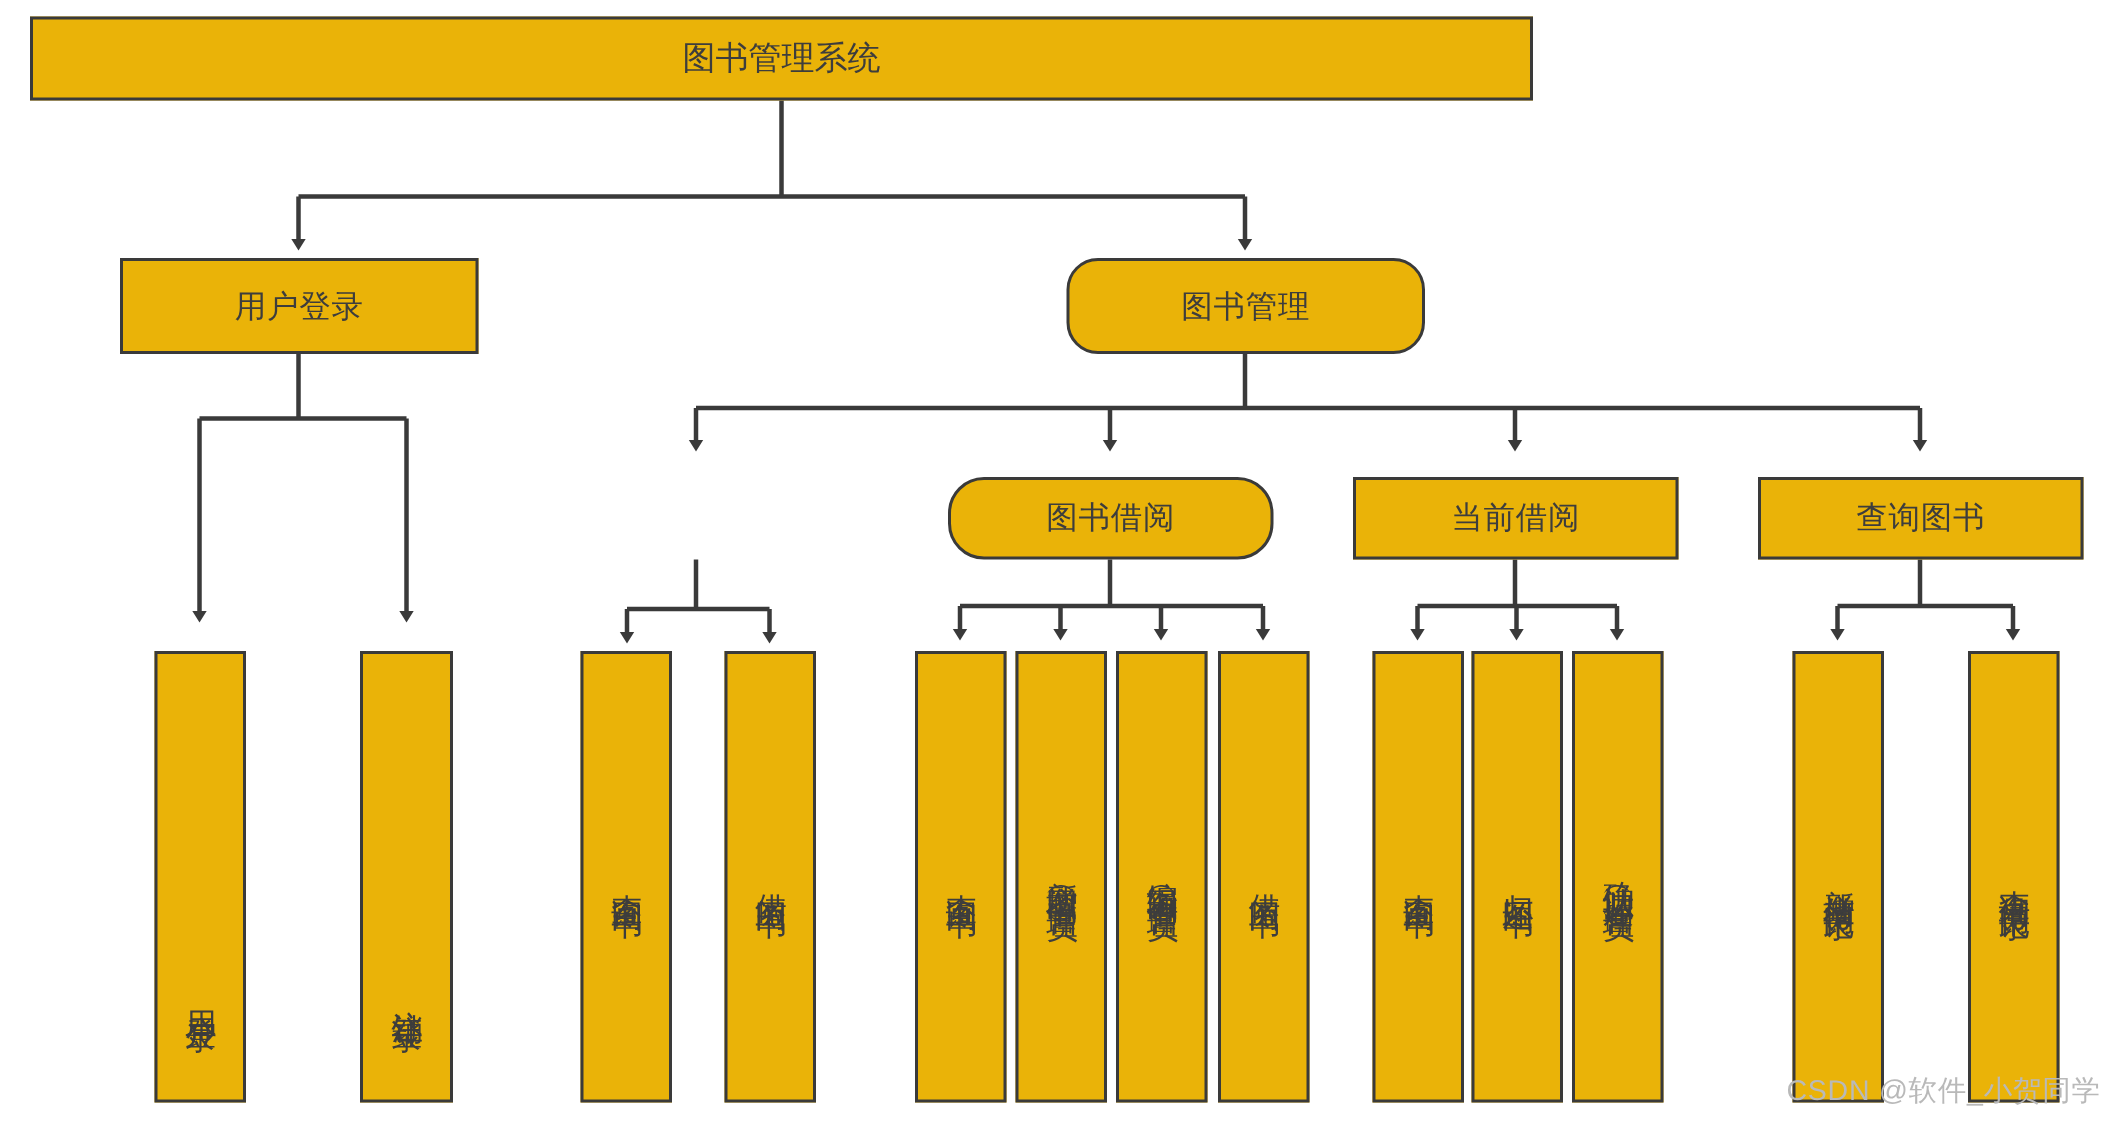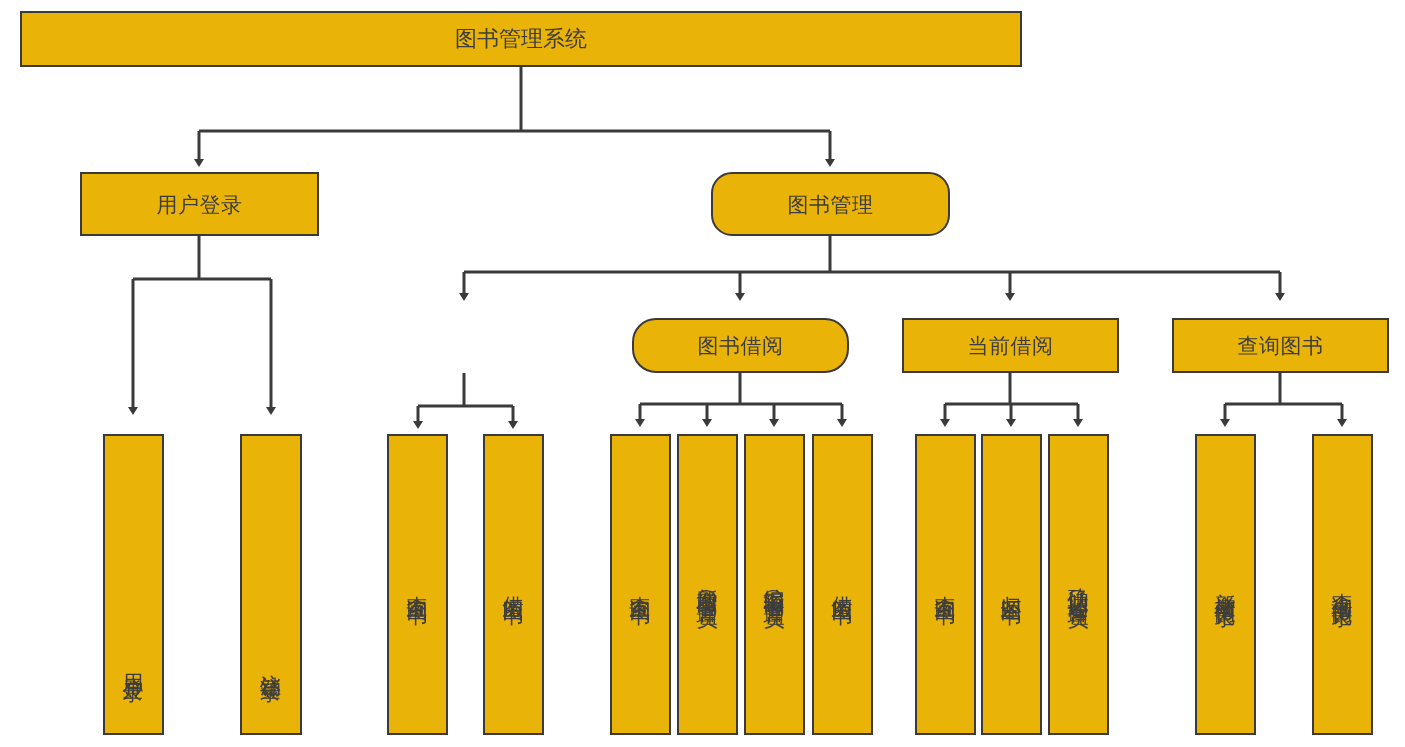--- a/index.html
+++ b/index.html
@@ -142,14 +142,15 @@
   <div class="node v" style="left:744px; top:434px; width:61px; height:301px;">编辑图书（管理员）</div>
   <div class="node v" style="left:812px; top:434px; width:61px; height:301px;">借阅图书</div>
 
   <div class="node v" style="left:915px; top:434px; width:61px; height:301px;">查询图书</div>
   <div class="node v" style="left:981px; top:434px; width:61px; height:301px;">归还图书</div>
   <div class="node v" style="left:1048px; top:434px; width:61px; height:301px;">确认归还（管理员）</div>
 
   <div class="node v" style="left:1195px; top:434px; width:61px; height:301px;">新增借阅记录</div>
   <div class="node v" style="left:1312px; top:434px; width:61px; height:301px;">查询借阅记录</div>
 
+  <div class="watermark">CSDN @软件_小贺同学</div>
 
 </div>
 
 </body></html>

